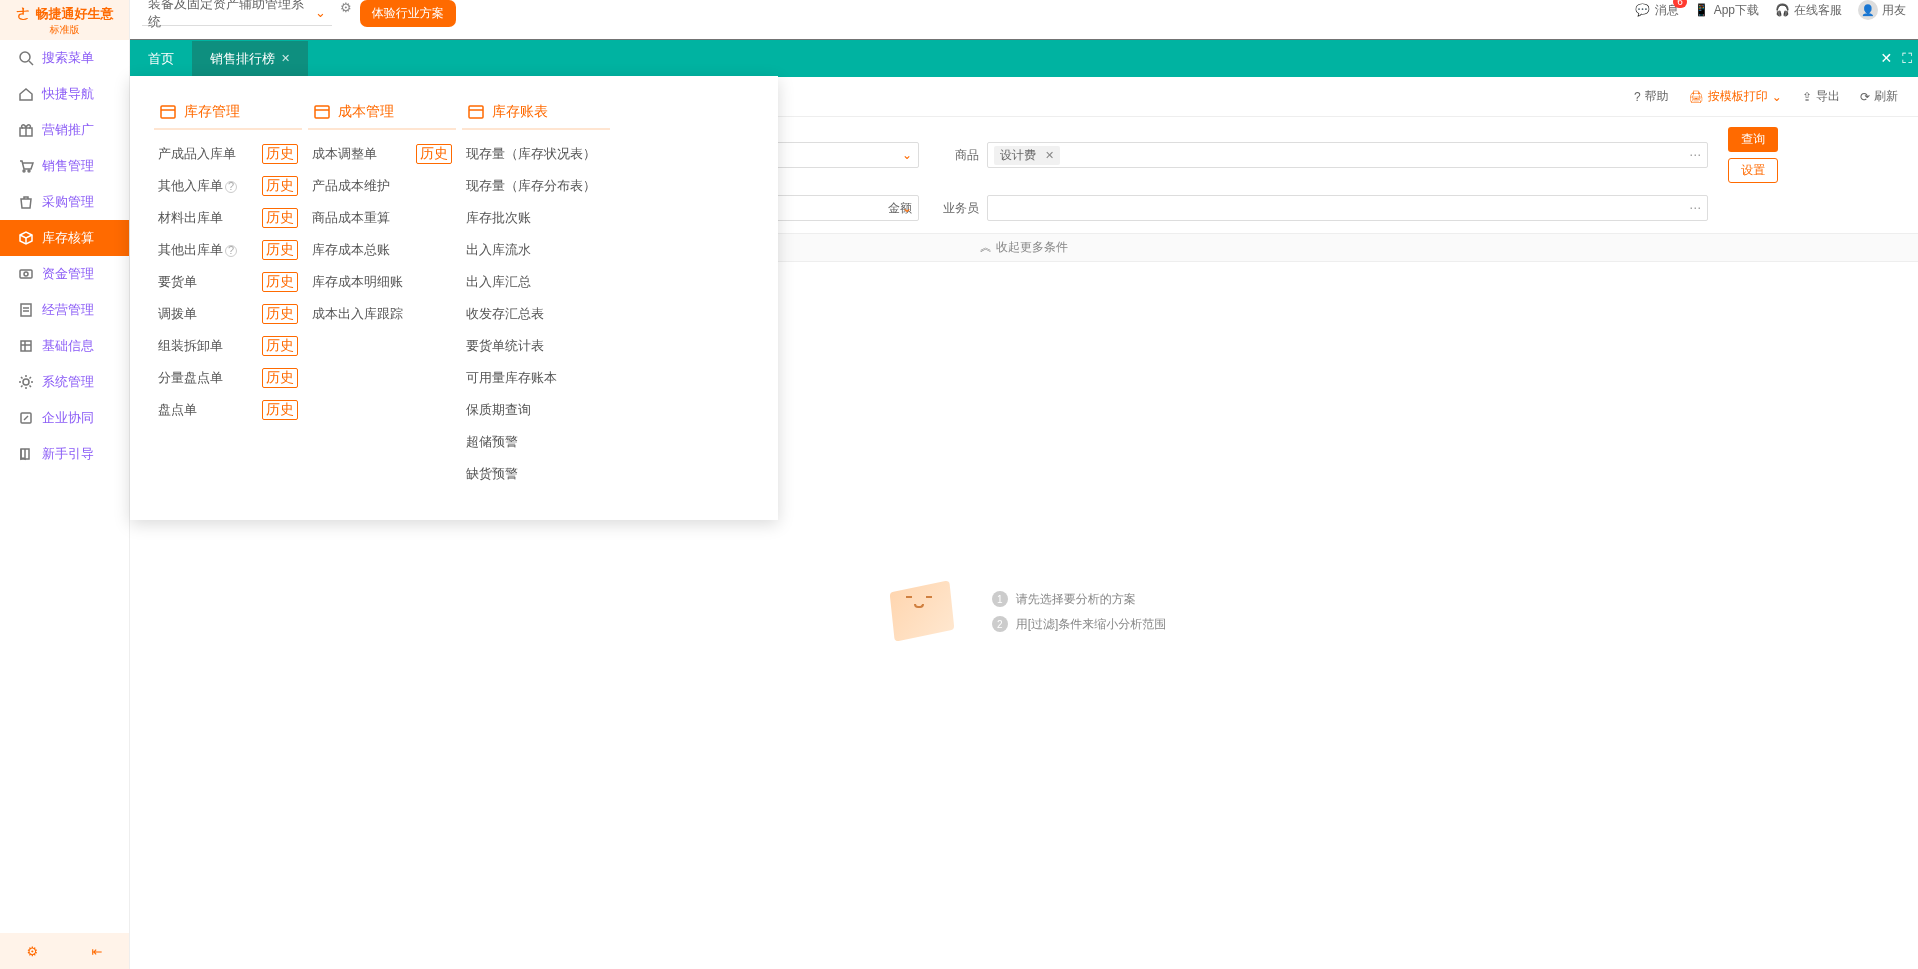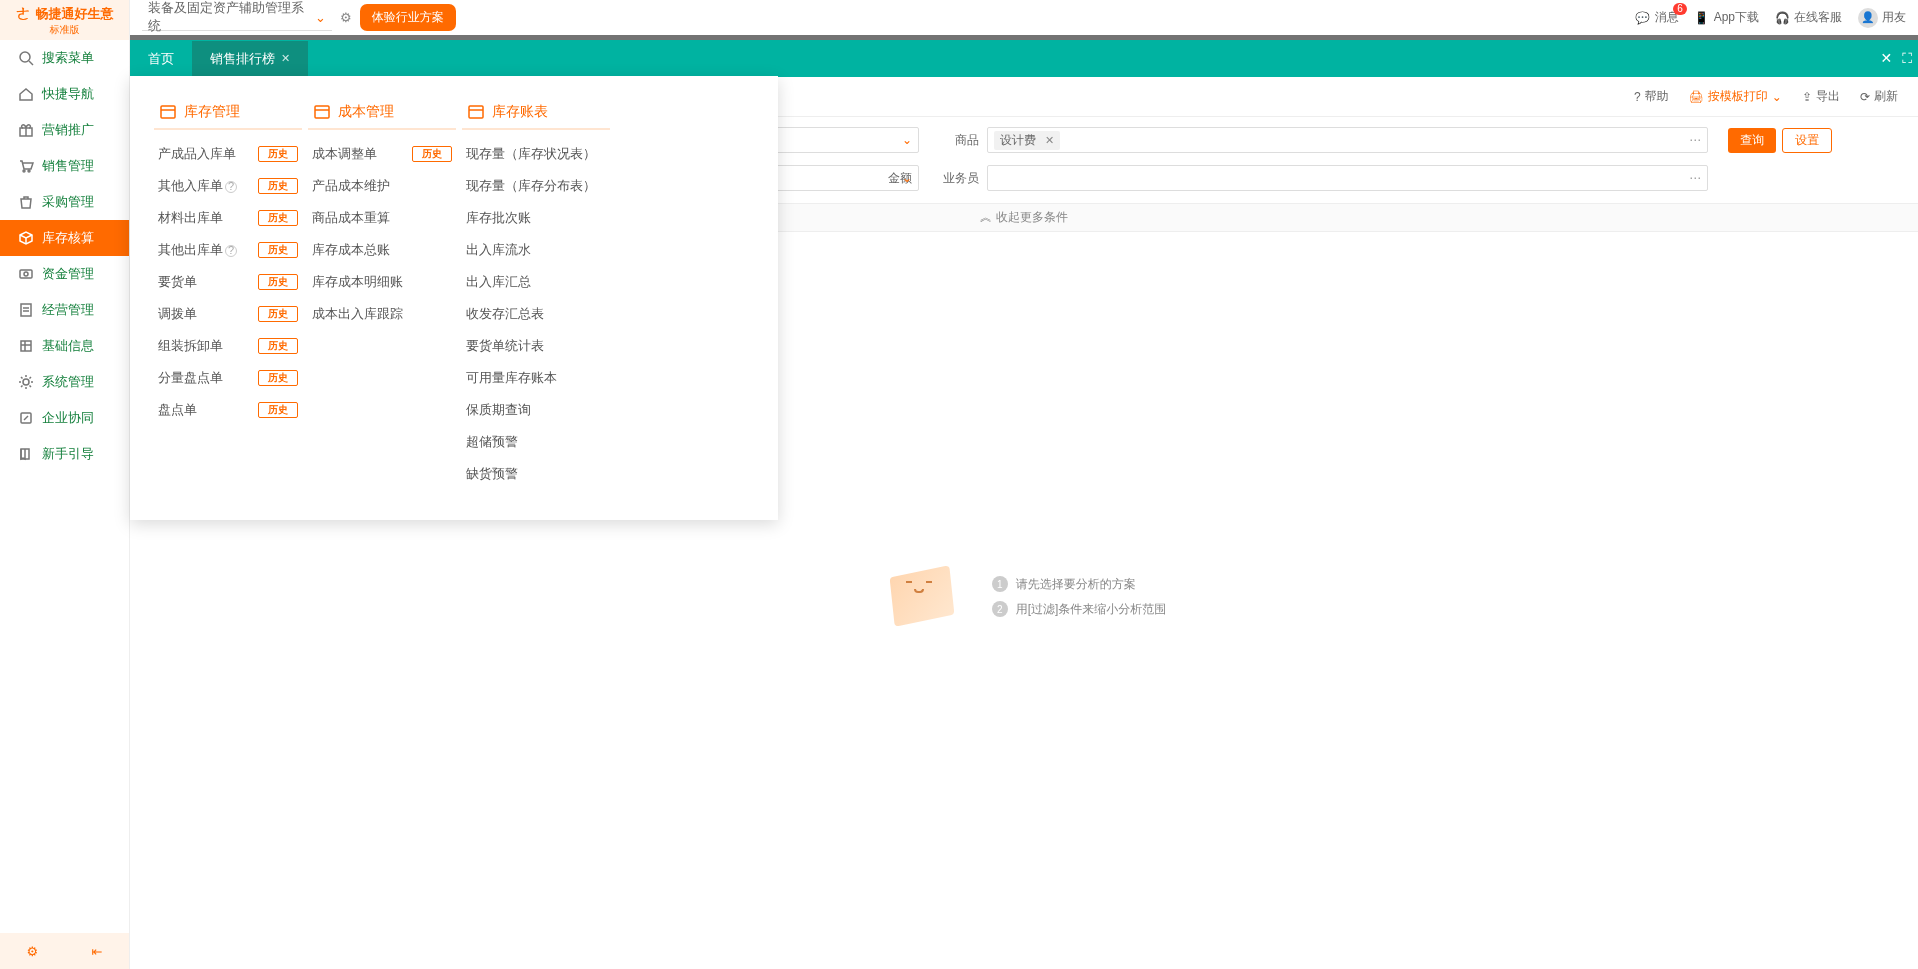--- a/index.html
+++ b/index.html
@@ -5,31 +5,31 @@
 * { margin: 0; padding: 0; box-sizing: border-box; }
 body { font-family: "Microsoft YaHei", sans-serif; font-size: 13px; color: #333; background: #fff; overflow: hidden; }
 .app { display: flex; height: 100vh; }
 
 
 .sidebar { width: 130px; background: #fff; border-right: 1px solid #eee; display: flex; flex-direction: column; }
 .brand { height: 40px; background: #fff3e9; display: flex; flex-direction: column; align-items: center; justify-content: center; padding: 2px 0; }
 .brand-name { color: #ff6a00; font-weight: bold; font-size: 13px; display: flex; align-items: center; gap: 4px; }
 .brand-sub { color: #ff6a00; font-size: 10px; margin-top: -2px; }
 .sidebar-items { flex: 1; }
-.sidebar-item { display: flex; align-items: center; gap: 8px; height: 36px; padding: 0 18px; cursor: pointer; color: #15803d; }
+.sidebar-item { display: flex; align-items: center; gap: 8px; height: 36px; padding: 0 18px; cursor: pointer; color: #8b5cf6; }
 .sidebar-item.active { background: #ff6a00; color: #fff; }
 .sidebar-item.active .nav-icon svg { stroke: #fff; }
 .nav-icon { width: 16px; height: 16px; display: flex; align-items: center; justify-content: center; }
 .nav-icon svg { stroke: #777; }
 .sidebar-footer { height: 36px; background: #fff3e9; display: flex; align-items: center; justify-content: space-around; color: #ff6a00; }
 .sidebar-footer span { cursor: pointer; }
 
 
 .main { flex: 1; display: flex; flex-direction: column; }
-.top-bar { height: 40px; display: flex; align-items: center; padding: 0 12px; border-bottom: 5px solid #737373; }
+.top-bar { height: 40px; display: flex; align-items: flex-start; padding: 0 12px; border-bottom: 1px solid #737373; }
 .sys-select { width: 190px; height: 26px; border: none; border-bottom: 1px solid #ddd; background: transparent; padding: 0 6px; color: #666; display: flex; align-items: center; justify-content: space-between; cursor: pointer; }
 .gear { margin: 0 8px; color: #888; cursor: pointer; }
 .orange-btn { background: #ff6a00; color: #fff; border: none; padding: 5px 12px; border-radius: 7px; font-size: 12px; cursor: pointer; }
 .top-right { margin-left: auto; display: flex; align-items: center; gap: 16px; color: #666; font-size: 12px; }
 .top-right-item { display: flex; align-items: center; gap: 4px; cursor: pointer; position: relative; }
 .badge { position: absolute; top: -6px; right: -8px; background: #ff3b30; color: #fff; font-size: 10px; border-radius: 8px; padding: 0 4px; line-height: 12px; }
 .avatar { width: 20px; height: 20px; border-radius: 50%; background: #ddd; display: flex; align-items: center; justify-content: center; font-size: 11px;}
 
 
 .tab-bar { height: 37px; background: #00b3a1; display: flex; align-items: center; position: relative; }
@@ -47,21 +47,21 @@
 
 .filter-area { padding: 10px 20px 0 20px; position: relative; }
 .filter-row { display: flex; align-items: center; margin-bottom: 12px; gap: 20px; }
 .filter-pair { display: flex; align-items: center; flex: 1; gap: 8px; }
 .filter-label { width: 40px; text-align: right; color: #666; font-size: 12px; }
 .filter-input { flex: 1; height: 26px; border: 1px solid #ddd; border-radius: 2px; padding: 0 6px; display: flex; align-items: center; position: relative; font-size: 12px; color: #666; }
 .filter-input .chev { position: absolute; right: 6px; color: #ff6a00; font-size: 12px; }
 .filter-input .more { position: absolute; right: 6px; color: #999; }
 .tag { background: #f1f1f1; padding: 1px 6px; border-radius: 2px; font-size: 12px; display: inline-flex; align-items: center; gap: 9px; }
 .tag .x { cursor: pointer; color: #888; font-size: 11px; }
-.filter-btns { display: flex; flex-direction: row; gap: 6px; }
+.filter-btns { display: flex; flex-direction: column; gap: 6px; }
 .btn-primary { background: #ff6a00; color: #fff; border: none; padding: 4px 12px; border-radius: 3px; font-size: 12px; cursor: pointer; }
 .btn-outline { background: #fff; color: #ff6a00; border: 1px solid #ff6a00; padding: 3px 12px; border-radius: 3px; font-size: 12px; cursor: pointer; }
 
 .collapse-bar { text-align: center; font-size: 12px; color: #888; padding: 5px 0; border-top: 1px solid #eee; border-bottom: 1px solid #eee; cursor: pointer; display: flex; align-items: center; justify-content: center; gap: 4px; background: #fafafa;}
 
 
 .content { flex: 1; display: flex; align-items: center; justify-content: center; gap: 20px; }
 .placeholder-img { width: 90px; height: 80px; position: relative; }
 .placeholder-box { position: absolute; left: 10px; top: 10px; width: 60px; height: 50px; background: linear-gradient(135deg,#ffd6b0,#ffe7cf); transform: skewY(-6deg) rotate(-6deg); border-radius: 4px; }
 .placeholder-face { position: absolute; left: 22px; top: 20px; width: 30px; height: 16px; }
@@ -72,21 +72,21 @@
 .step { display: flex; align-items: center; gap: 8px; margin-bottom: 8px; }
 .step-num { width: 16px; height: 16px; border-radius: 50%; background: #ccc; color: #fff; font-size: 10px; display: flex; align-items: center; justify-content: center; }
 
 
 .mega-wrap { position: absolute; left: 130px; top: 76px; width: 648px; background: #fff; box-shadow: 0 4px 16px rgba(0,0,0,.15); padding: 20px 0 30px 24px; z-index: 100; }
 .mega-cols { display: flex; gap: 6px; }
 .mega-col { width: 148px; }
 .mega-header { display: flex; align-items: center; gap: 6px; color: #ff6a00; font-size: 14px; font-weight: 500; padding: 6px 4px; border-bottom: 2px solid #ffe5d1; margin-bottom: 8px; }
 .mega-header .mh-icon { width: 20px; height: 20px; display: flex; align-items: center; justify-content: center; }
 .mega-item { display: flex; align-items: center; justify-content: space-between; height: 32px; padding: 0 4px; color: #555; cursor: pointer; font-size: 13px; }
-.hist { color: #ff6a00; border: 1px solid #ff6a00; font-size: 10px; padding: 0 9px; border-radius: 2px; font-weight: bold; }
+.hist { color: #ff6a00; border: 1px solid #ff6a00; font-size: 14px; padding: 0 3px; border-radius: 2px; }
 .qm { font-size: 11px; color: #aaa; margin-left: 2px; border: 1px solid #ccc; border-radius: 50%; width: 12px; height: 12px; display: inline-flex; align-items: center; justify-content: center; line-height: 1; }
 </style>
 </head>
 <body>
 
 <div class="app">
 
   <div class="sidebar">
     <div class="brand">
       <div class="brand-name">

